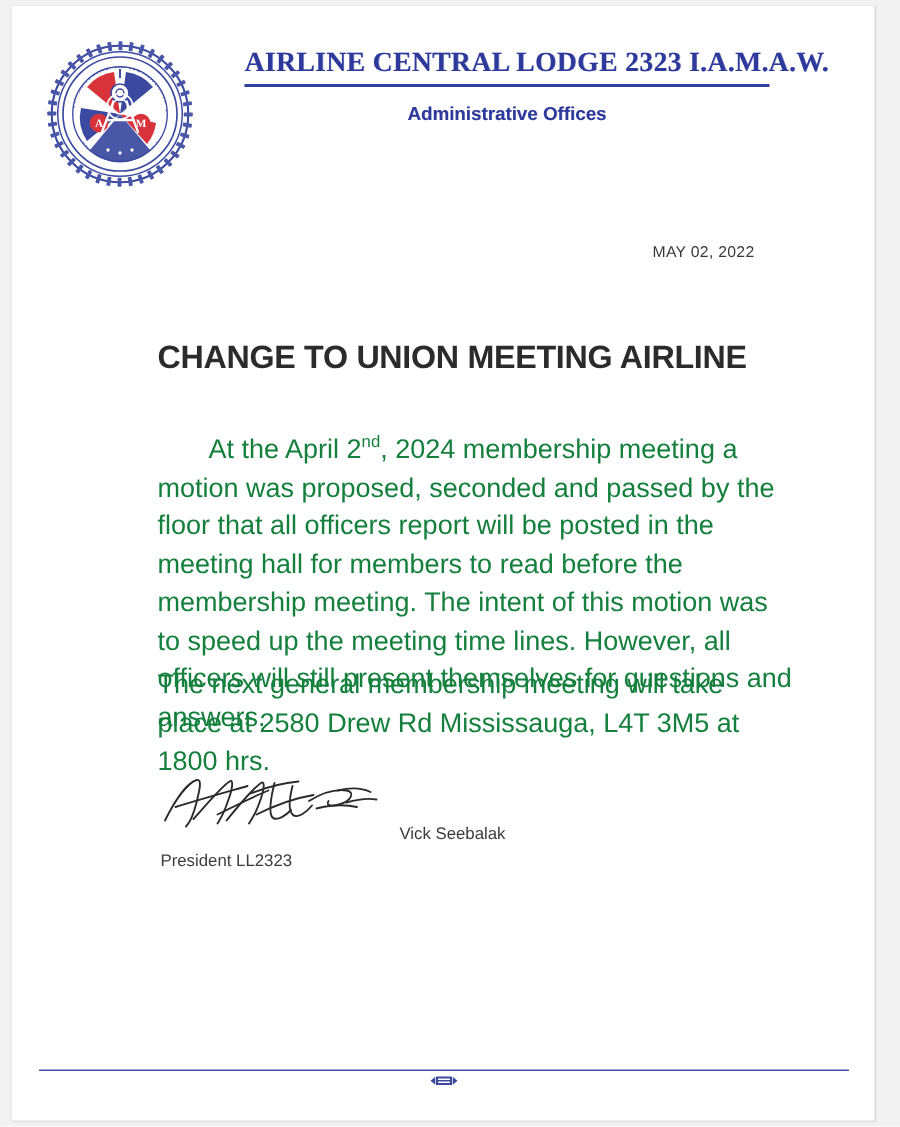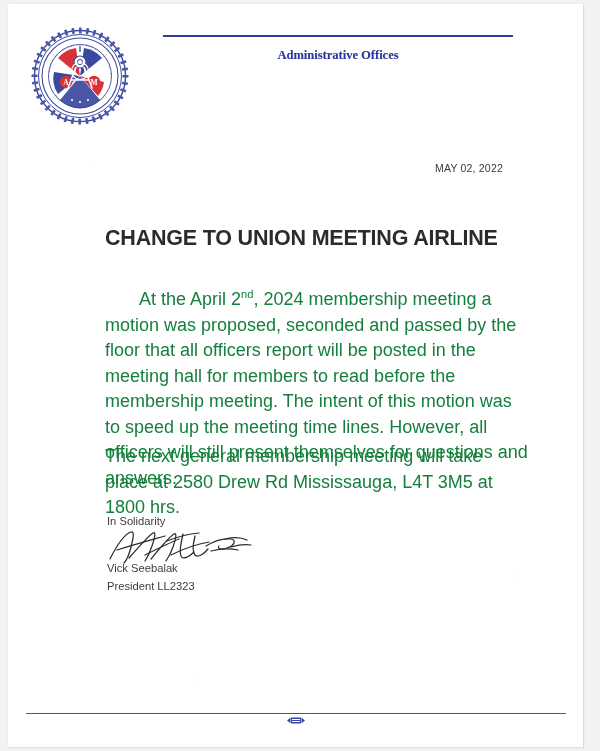--- a/index.html
+++ b/index.html
@@ -70,21 +70,21 @@
     white-space: nowrap;
     text-shadow: 0.4px 0 0 rgba(45,58,156,0.45);
   }
   .org-rule {
     margin-top: 3px;
     height: 2px;
     background: #323f9e;
     width: 100%;
   }
   .org-sub {
-    font-family: Liberation Serif, serif;
+    font-family: Liberation Sans, sans-serif;
     font-weight: bold;
     font-size: 12.5px;
     color: #2d3a9c;
     margin-top: 11px;
     text-shadow: 0.3px 0 0 rgba(45,58,156,0.4);
     text-align: center;
   }
 
   
   .date-line {
@@ -134,20 +134,21 @@
   }
   .sig-mark {
     margin-top: -2px;
     height: 42px;
   }
   .sig-mark svg { display: block; }
   .sig-name {
     font-size: 11.2px;
     color: #3c3c3c;
     margin-top: -5px;
+    text-align: right;
   }
   .sig-role {
     font-size: 11.2px;
     color: #3c3c3c;
     margin-top: 6px;
   }
 
   
   .footer {
     position: absolute;
@@ -283,37 +284,37 @@
           <g fill="#ffffff">
             <circle cx="42" cy="74" r="1.1"></circle>
             <circle cx="50" cy="76" r="1.1"></circle>
             <circle cx="58" cy="74" r="1.1"></circle>
           </g>
         </g>
       </svg>
     </div>
 
     <div class="org-block">
+      <div class="org-title">AIRLINE CENTRAL LODGE 2323 I.A.M.A.W.</div>
       <div class="org-rule"></div>
       <div class="org-sub">Administrative Offices</div>
     </div>
   </div>
 
   <div class="date-line">MAY 02, 2022</div>
 
   <div class="doc-title">CHANGE TO UNION MEETING AIRLINE</div>
 
   <div class="body-text para-1">
     <span class="lead"></span><span>At the April 2</span><sup>nd</sup><span>, 2024 membership meeting a motion was proposed, seconded and passed by the floor that all officers report will be posted in the meeting hall for members to read before the membership meeting. The intent of this motion was to speed up the meeting time lines. However, all officers will still present themselves for questions and answers.</span>
   </div>
 
   <div class="body-text para-2">The next general membership meeting will take place at 2580 Drew Rd Mississauga, L4T 3M5 at 1800 hrs.</div>
 
   <div class="sig-block">
-    <div class="sig-salute">In Solidarity</div>
     <div class="sig-mark">
       <svg viewBox="0 0 150 42" width="150" height="42" aria-hidden="true">
         <g fill="none" stroke="#2b2b2b" stroke-width="1.25" stroke-linecap="round" stroke-linejoin="round">
           <path d="M3 34 C 10 20, 18 9, 24 7 C 28 6, 26 14, 24 22 C 22 30, 19 36, 17 38"></path>
           <path d="M10 25 C 26 20, 44 15, 58 11"></path>
           <path d="M22 33 C 32 22, 40 12, 46 8 C 49 6, 48 13, 45 21 C 43 27, 40 33, 38 36"></path>
           <path d="M38 30 C 50 24, 62 18, 72 14"></path>
           <path d="M44 34 C 53 23, 61 13, 67 9 C 70 7, 69 14, 66 22 C 64 28, 61 33, 59 36"></path>
           <path d="M60 16 C 70 12, 82 9, 92 8"></path>
           <path d="M64 30 C 76 24, 90 19, 102 17"></path>

